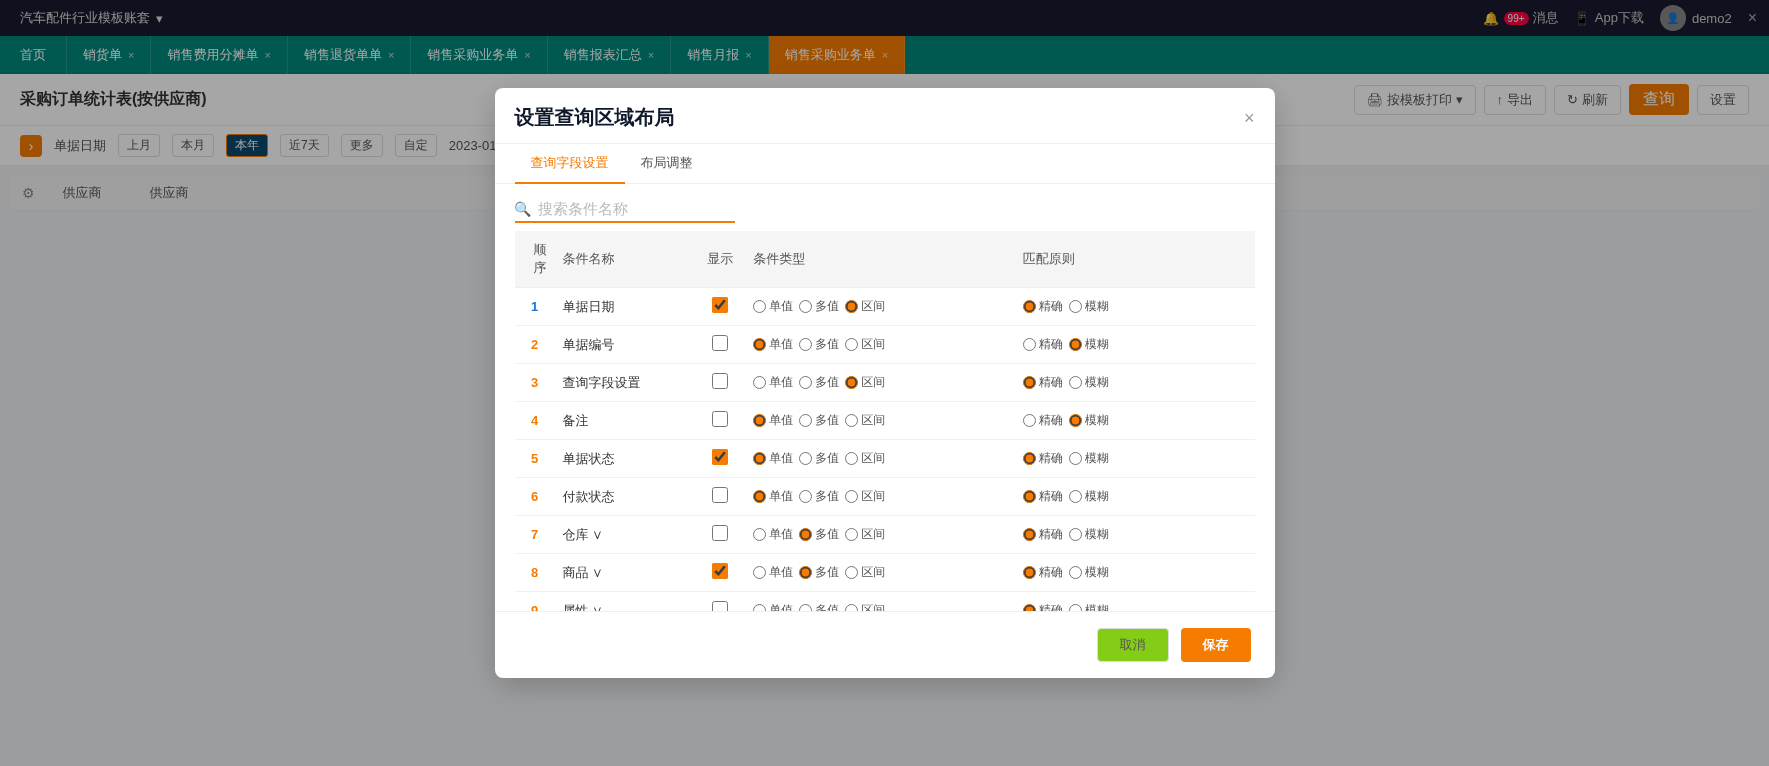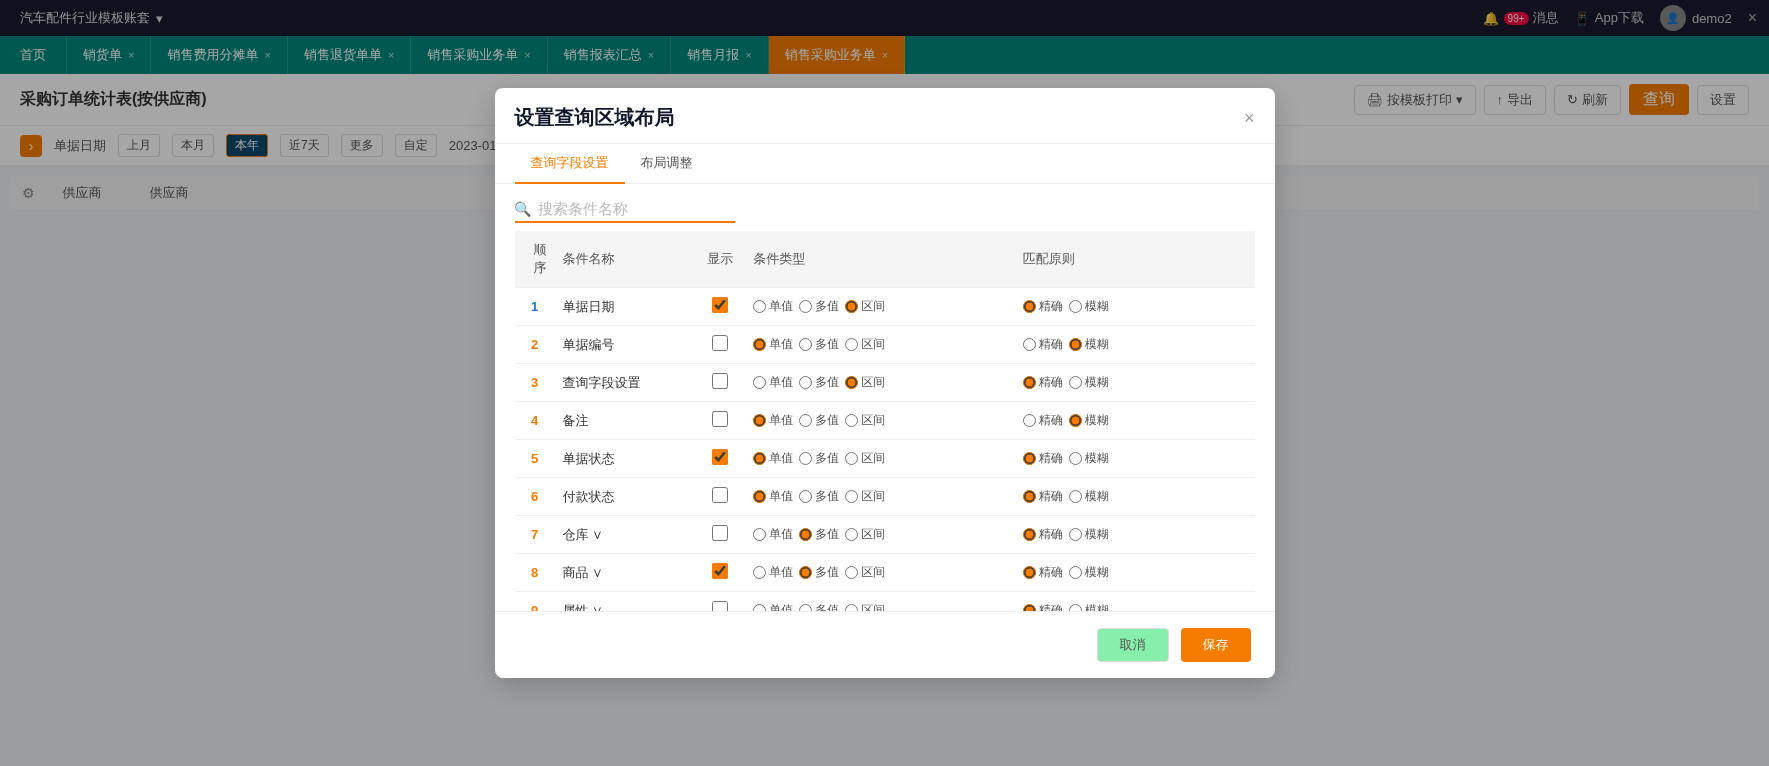--- a/index.html
+++ b/index.html
@@ -195,22 +195,22 @@
     .radio-item input[type=radio] { width: 13px; height: 13px; accent-color: #f57c00; cursor: pointer; }
 
     
     .modal-footer {
       display: flex;
       justify-content: flex-end;
       padding: 16px 24px;
       gap: 12px;
       border-top: 1px solid #eee;
     }
-    .btn-cancel { background: #86efac; border: 1px solid #ddd; padding: 7px 22px; border-radius: 4px; cursor: pointer; font-size: 13px; color: #555; }
-    .btn-save { background: #f57c00; color: #fff; border: none; padding: 4px 22px; border-radius: 4px; cursor: pointer; font-size: 13px; font-weight: 400; }
+    .btn-cancel { background: #84cc16; border: 1px solid #ddd; padding: 7px 22px; border-radius: 4px; cursor: pointer; font-size: 13px; color: #555; }
+    .btn-save { background: #f57c00; color: #fff; border: none; padding: 4px 22px; border-radius: 4px; cursor: pointer; font-size: 13px; font-weight: 700; }
 
     .cond-type-col { min-width: 180px; }
     .match-col { min-width: 160px; }
     .display-col { width: 50px; text-align: center; }
     .order-col { width: 40px; text-align: right; }
   </style>
 </head>
 <body>
 
 <div class="top-bar">

